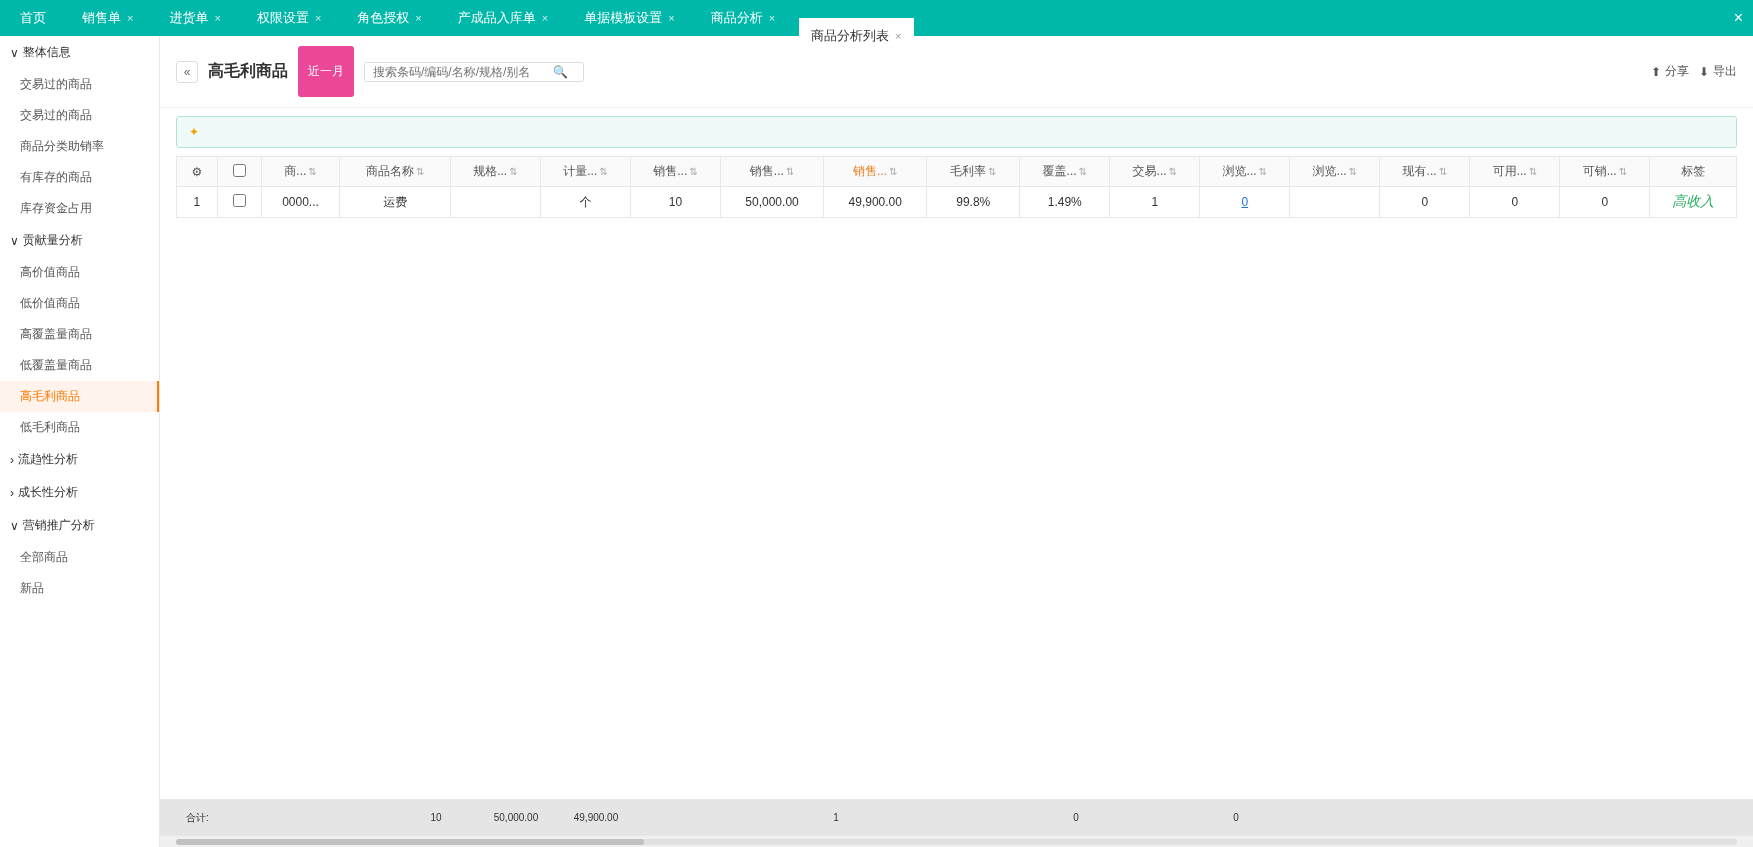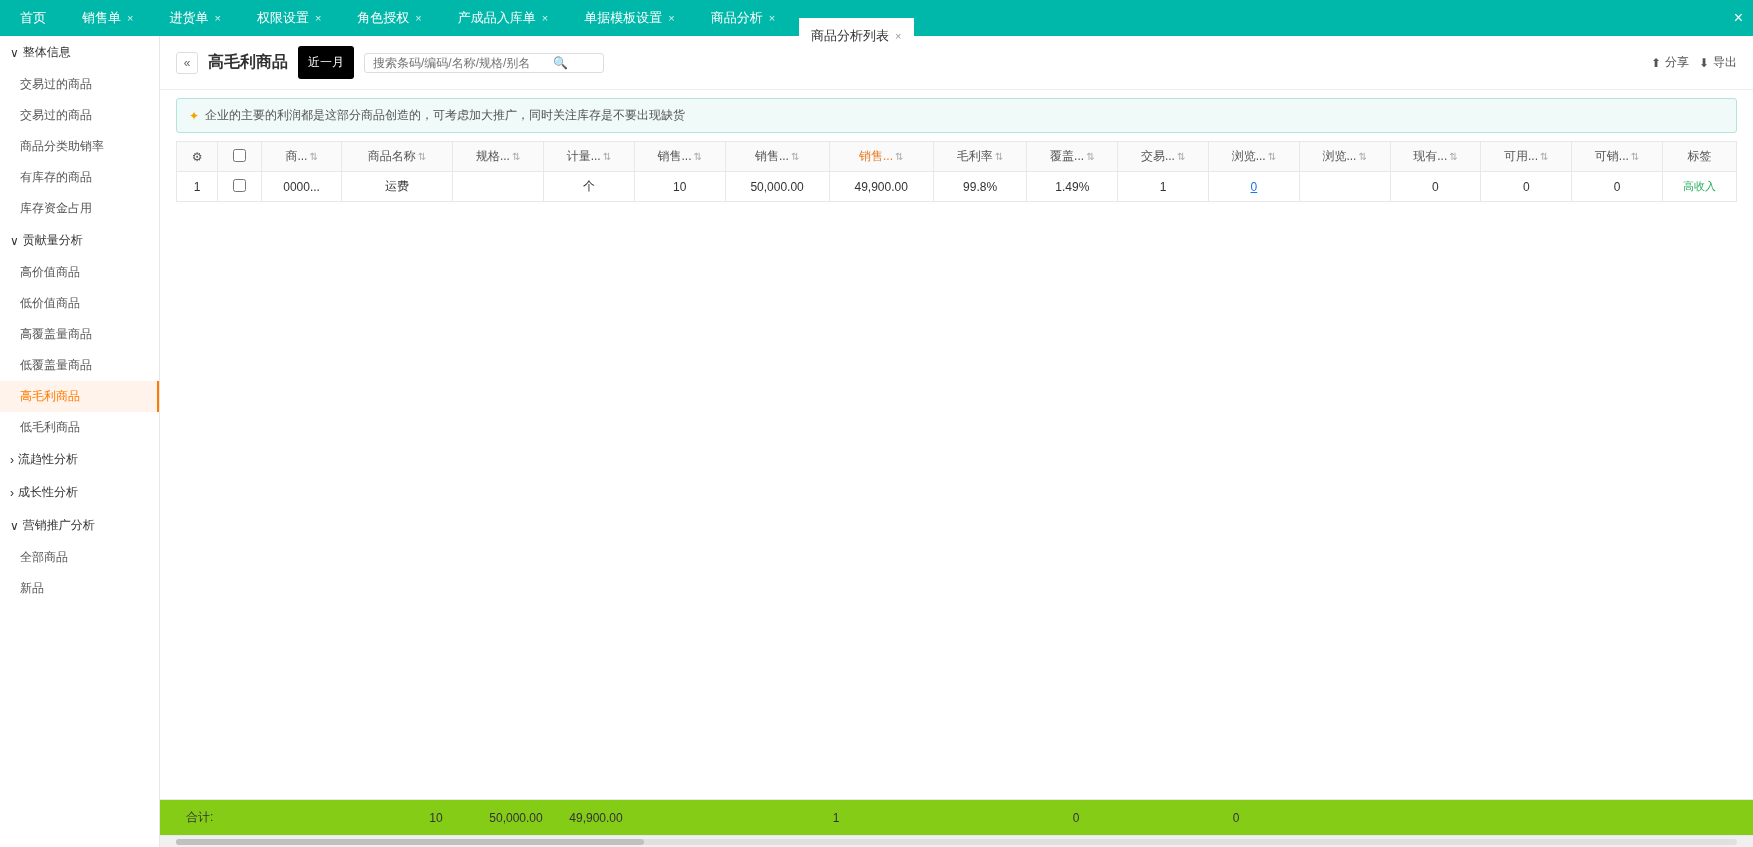--- a/index.html
+++ b/index.html
@@ -113,35 +113,35 @@
       cursor: pointer;
       color: #666;
       font-size: 12px;
     }
     .page-title {
       font-size: 16px;
       font-weight: bold;
       color: #333;
     }
     .filter-btn {
-      background: #000000;
+      background: #ec4899;
       color: white;
       border: none;
       border-radius: 3px;
-      padding: 8px 10px;
+      padding: 17px 10px;
       font-size: 12px;
       cursor: pointer;
     }
     .search-box {
       display: flex;
       align-items: center;
       border: 1px solid #ddd;
       border-radius: 3px;
       padding: 2px 8px;
-      width: 240px;
+      width: 220px;
     }
     .search-box input {
       border: none;
       outline: none;
       font-size: 12px;
       width: 180px;
       color: #999;
     }
     .search-icon { color: #aaa; cursor: pointer; }
     .header-actions {
@@ -203,31 +203,31 @@
       font-size: 10px;
       margin-left: 2px;
     }
     td {
       border: 1px solid #e8e8e8;
       padding: 6px 8px;
       text-align: center;
       color: #333;
       white-space: nowrap;
     }
-    .tag-high { color: #27ae60; font-size: 11px; }
+    .tag-high { color: #27ae60; font-size: 14px; font-style: italic; }
     td.underline { text-decoration: underline; color: #1a73e8; cursor: pointer; }
 
     
     .footer-bar {
-      background: #84cc16;
+      background: #e5e5e5;
       border-top: 1px solid #e8e8e8;
       padding: 8px 16px;
       display: flex;
       align-items: center;
-      font-size: 12px;
+      font-size: 10px;
       min-height: 36px;
     }
     .footer-label {
       width: 220px;
       flex-shrink: 0;
       color: #333;
       padding-left: 10px;
     }
     .footer-values {
       display: flex;
@@ -397,21 +397,20 @@
         </div>
         <div class="action-btn">
           <span>⬇</span>
           <span>导出</span>
         </div>
       </div>
     </div>
 
     <div class="info-banner">
       <span class="info-icon">✦</span>
-      <span>企业的主要的利润都是这部分商品创造的，可考虑加大推广，同时关注库存是不要出现缺货</span>
     </div>
 
     <div class="table-container">
       <table>
         <thead>
           <tr>
             <th>⚙</th>
             <th><input type="checkbox" style=""></th>
             <th><span>商...</span><span class="sort-icon">⇅</span></th>
             <th><span>商品名称</span><span class="sort-icon">⇅</span></th>

